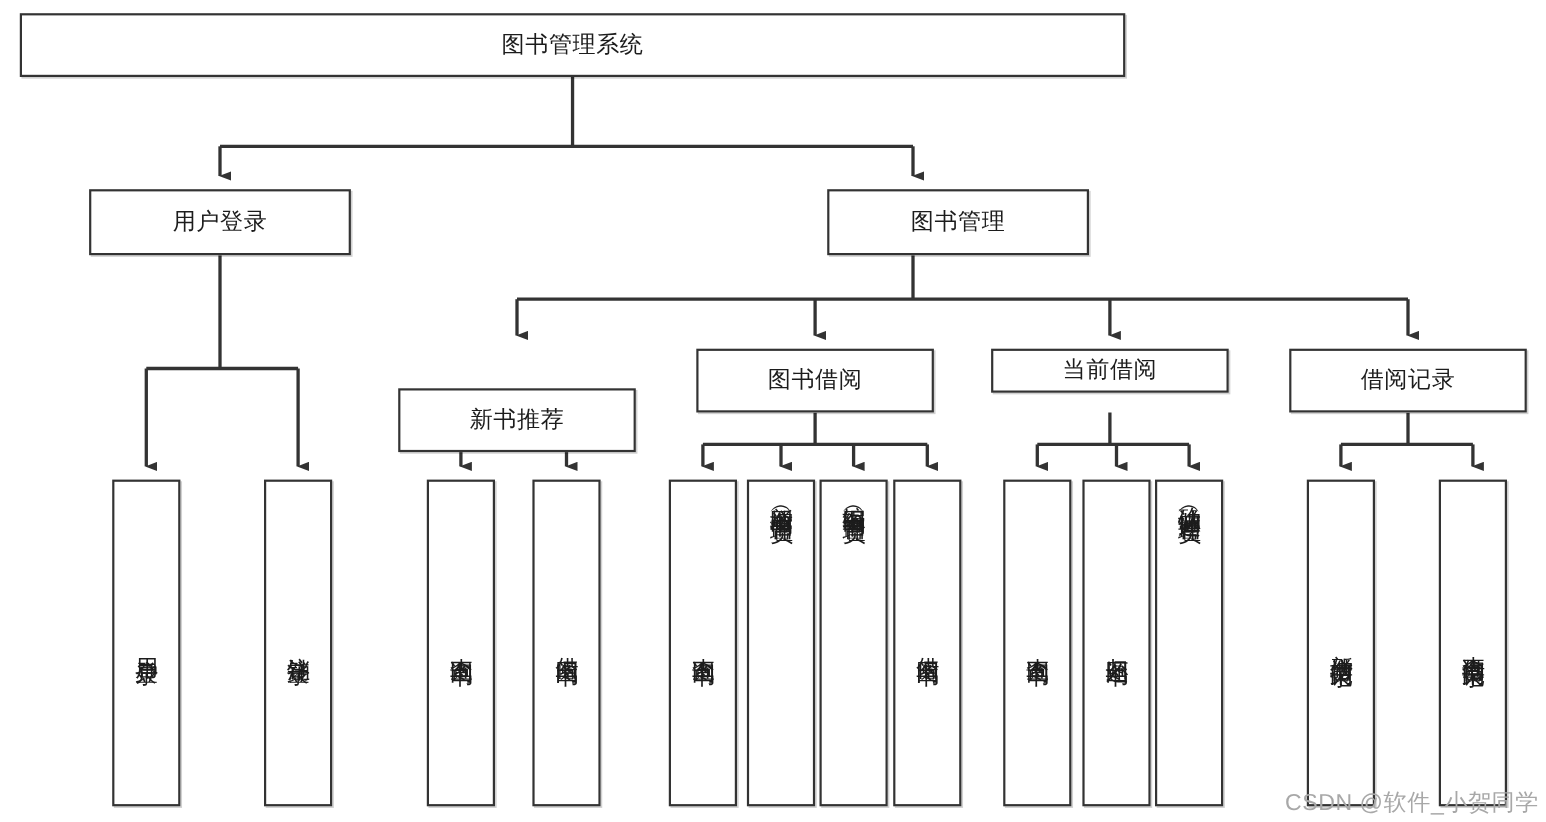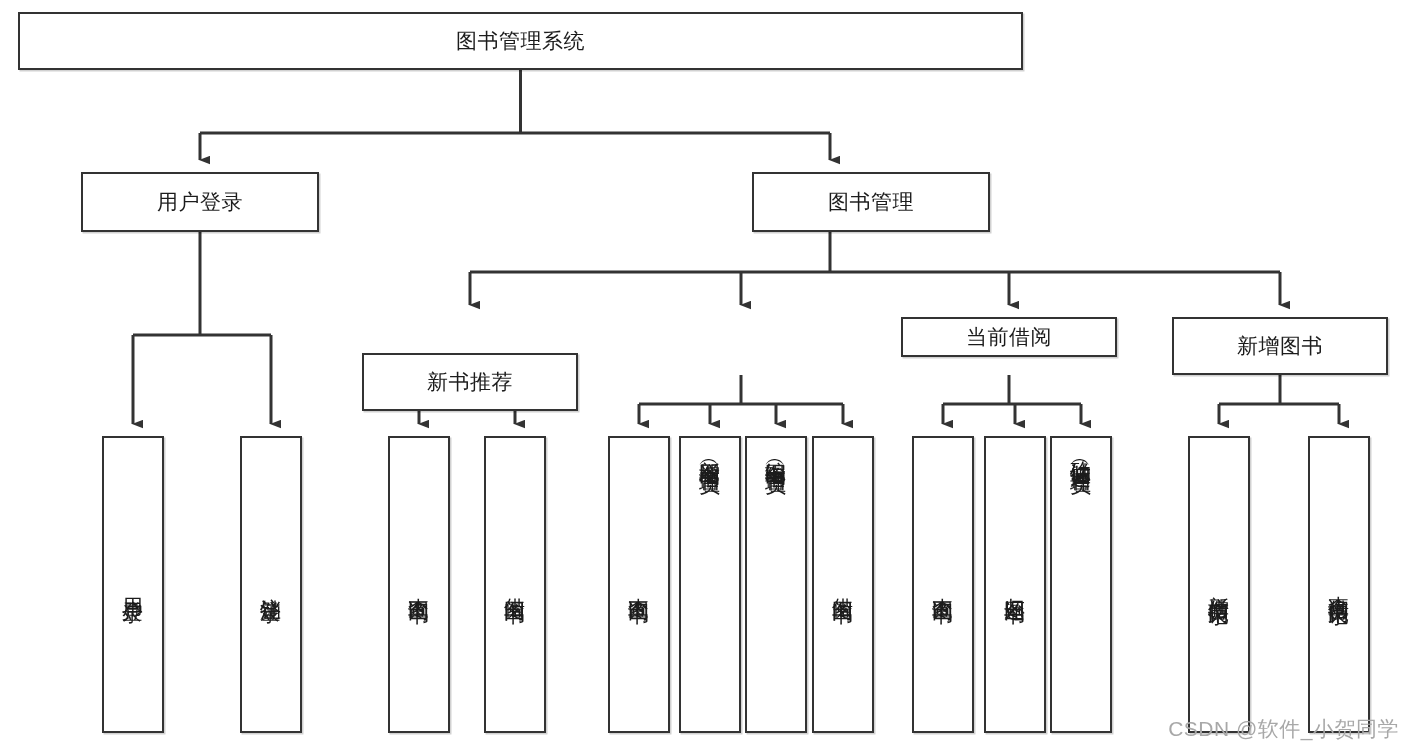--- a/index.html
+++ b/index.html
@@ -135,25 +135,28 @@
   <div class="node-box" id="node-l2-0" style="left: 81px; top: 172px; width: 238px; height: 60px;">
     <span class="node-label">用户登录</span>
   </div>
   <div class="node-box" id="node-l2-1" style="left: 711px; top: 172px; width: 238px; height: 60px; margin-left: 41px;">
     <span class="node-label">图书管理</span>
   </div>
 
   <div class="node-box" id="node-l3-0" style="left: 362px; top: 317px; width: 216px; height: 58px; margin-top: 36px;">
     <span class="node-label">新书推荐</span>
   </div>
+  <div class="node-box" id="node-l3-1" style="left: 633px; top: 317px; width: 216px; height: 58px;">
+    <span class="node-label">图书借阅</span>
+  </div>
   <div class="node-box" id="node-l3-2" style="left: 901px; top: 317px; width: 216px; height: 40px;">
     <span class="node-label">当前借阅</span>
   </div>
   <div class="node-box" id="node-l3-3" style="left: 1172px; top: 317px; width: 216px; height: 58px;">
-    <span class="node-label">新增图书</span>
+    <span class="node-label">借阅记录</span>
   </div>
 
   <div class="node-box vertical vcenter" id="node-leaf-0" style="left: 102px; top: 436px; width: 62px; height: 297px;">
     <span class="node-label">用户登录</span>
   </div>
   <div class="node-box vertical vcenter" id="node-leaf-1" style="left: 240px; top: 436px; width: 62px; height: 297px;">
     <span class="node-label">注销登录</span>
   </div>
   <div class="node-box vertical vcenter" id="node-leaf-2" style="left: 388px; top: 436px; width: 62px; height: 297px;">
     <span class="node-label">查询图书</span>

